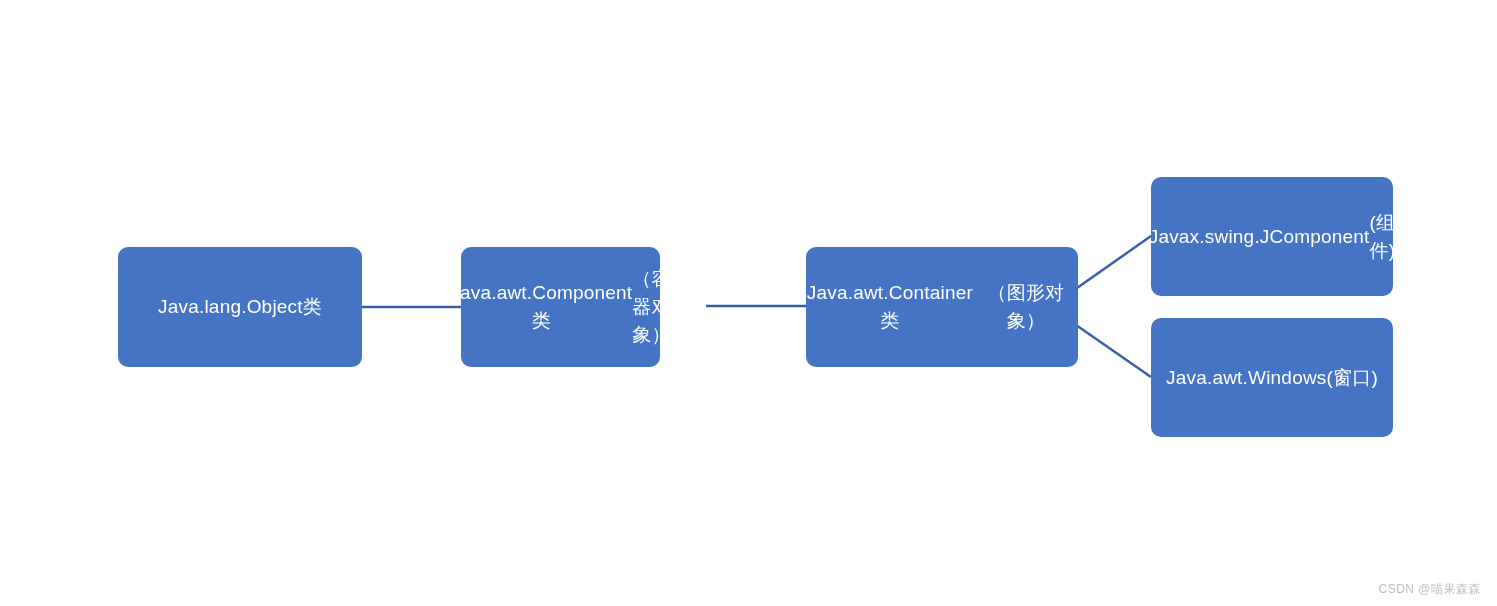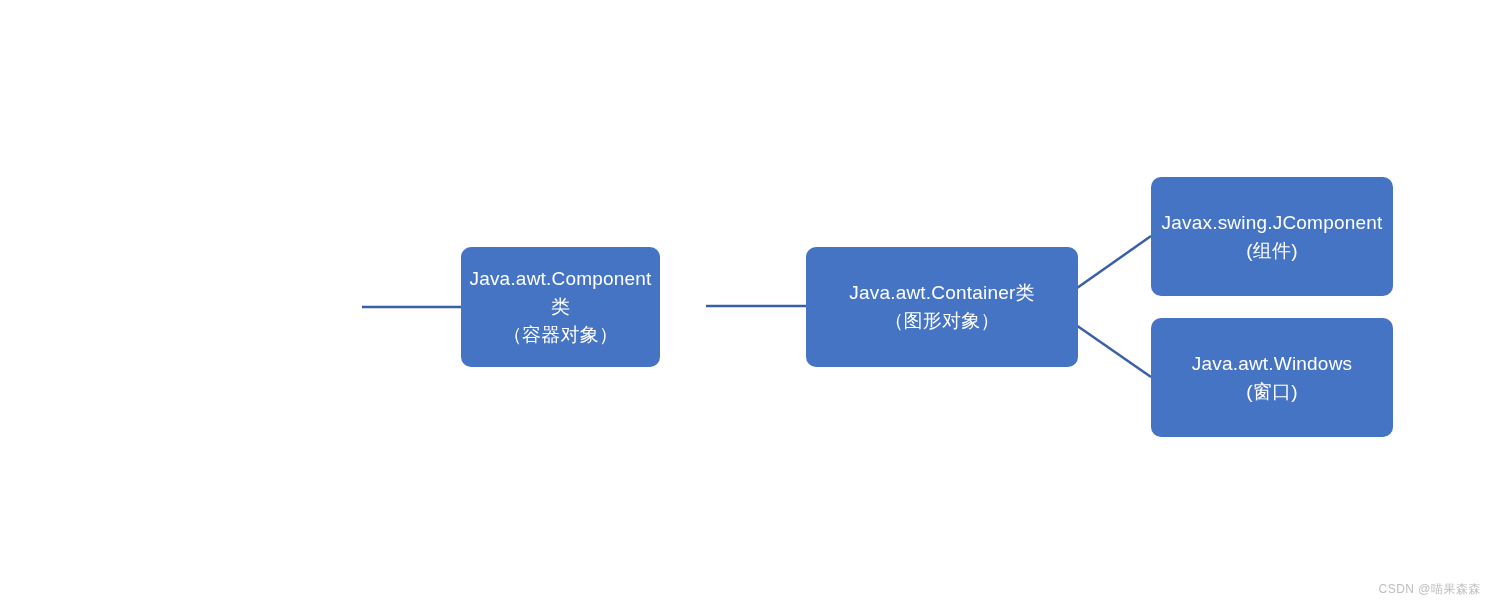--- a/index.html
+++ b/index.html
@@ -26,21 +26,20 @@
     stroke: #3a5fa9;
     stroke-width: 2.5;
     fill: none;
   }
   .node {
     position: absolute;
     background: #4674c5;
     border-radius: 10px;
     color: #ffffff;
     display: flex;
-    flex-direction: column;
     align-items: center;
     justify-content: center;
     text-align: center;
     font-size: 19px;
     line-height: 28px;
     letter-spacing: 0.2px;
   }
   .node-1 { left: 118px; top: 247px; width: 244px; height: 120px; }
   .node-2 { left: 461px; top: 247px; width: 199px; height: 120px; }
   .node-3 { left: 806px; top: 247px; width: 272px; height: 120px; }
@@ -61,20 +60,23 @@
 
 <div class="canvas">
 
   <svg class="connectors" viewBox="0 0 1497 606" xmlns="http://www.w3.org/2000/svg">
     <line class="connector" x1="362" y1="307" x2="461" y2="307"></line>
     <line class="connector" x1="706" y1="306" x2="806" y2="306"></line>
     <line class="connector" x1="1050" y1="307" x2="1151" y2="236"></line>
     <line class="connector" x1="1050" y1="307" x2="1151" y2="377"></line>
   </svg>
 
+  <div class="node node-1">
+    <span class="node-line">Java.lang.Object类</span>
+  </div>
 
   <div class="node node-2">
     <span class="node-line">Java.awt.Component类</span>
     <span class="node-line">（容器对象）</span>
   </div>
 
   <div class="node node-3">
     <span class="node-line">Java.awt.Container类</span>
     <span class="node-line">（图形对象）</span>
   </div>

